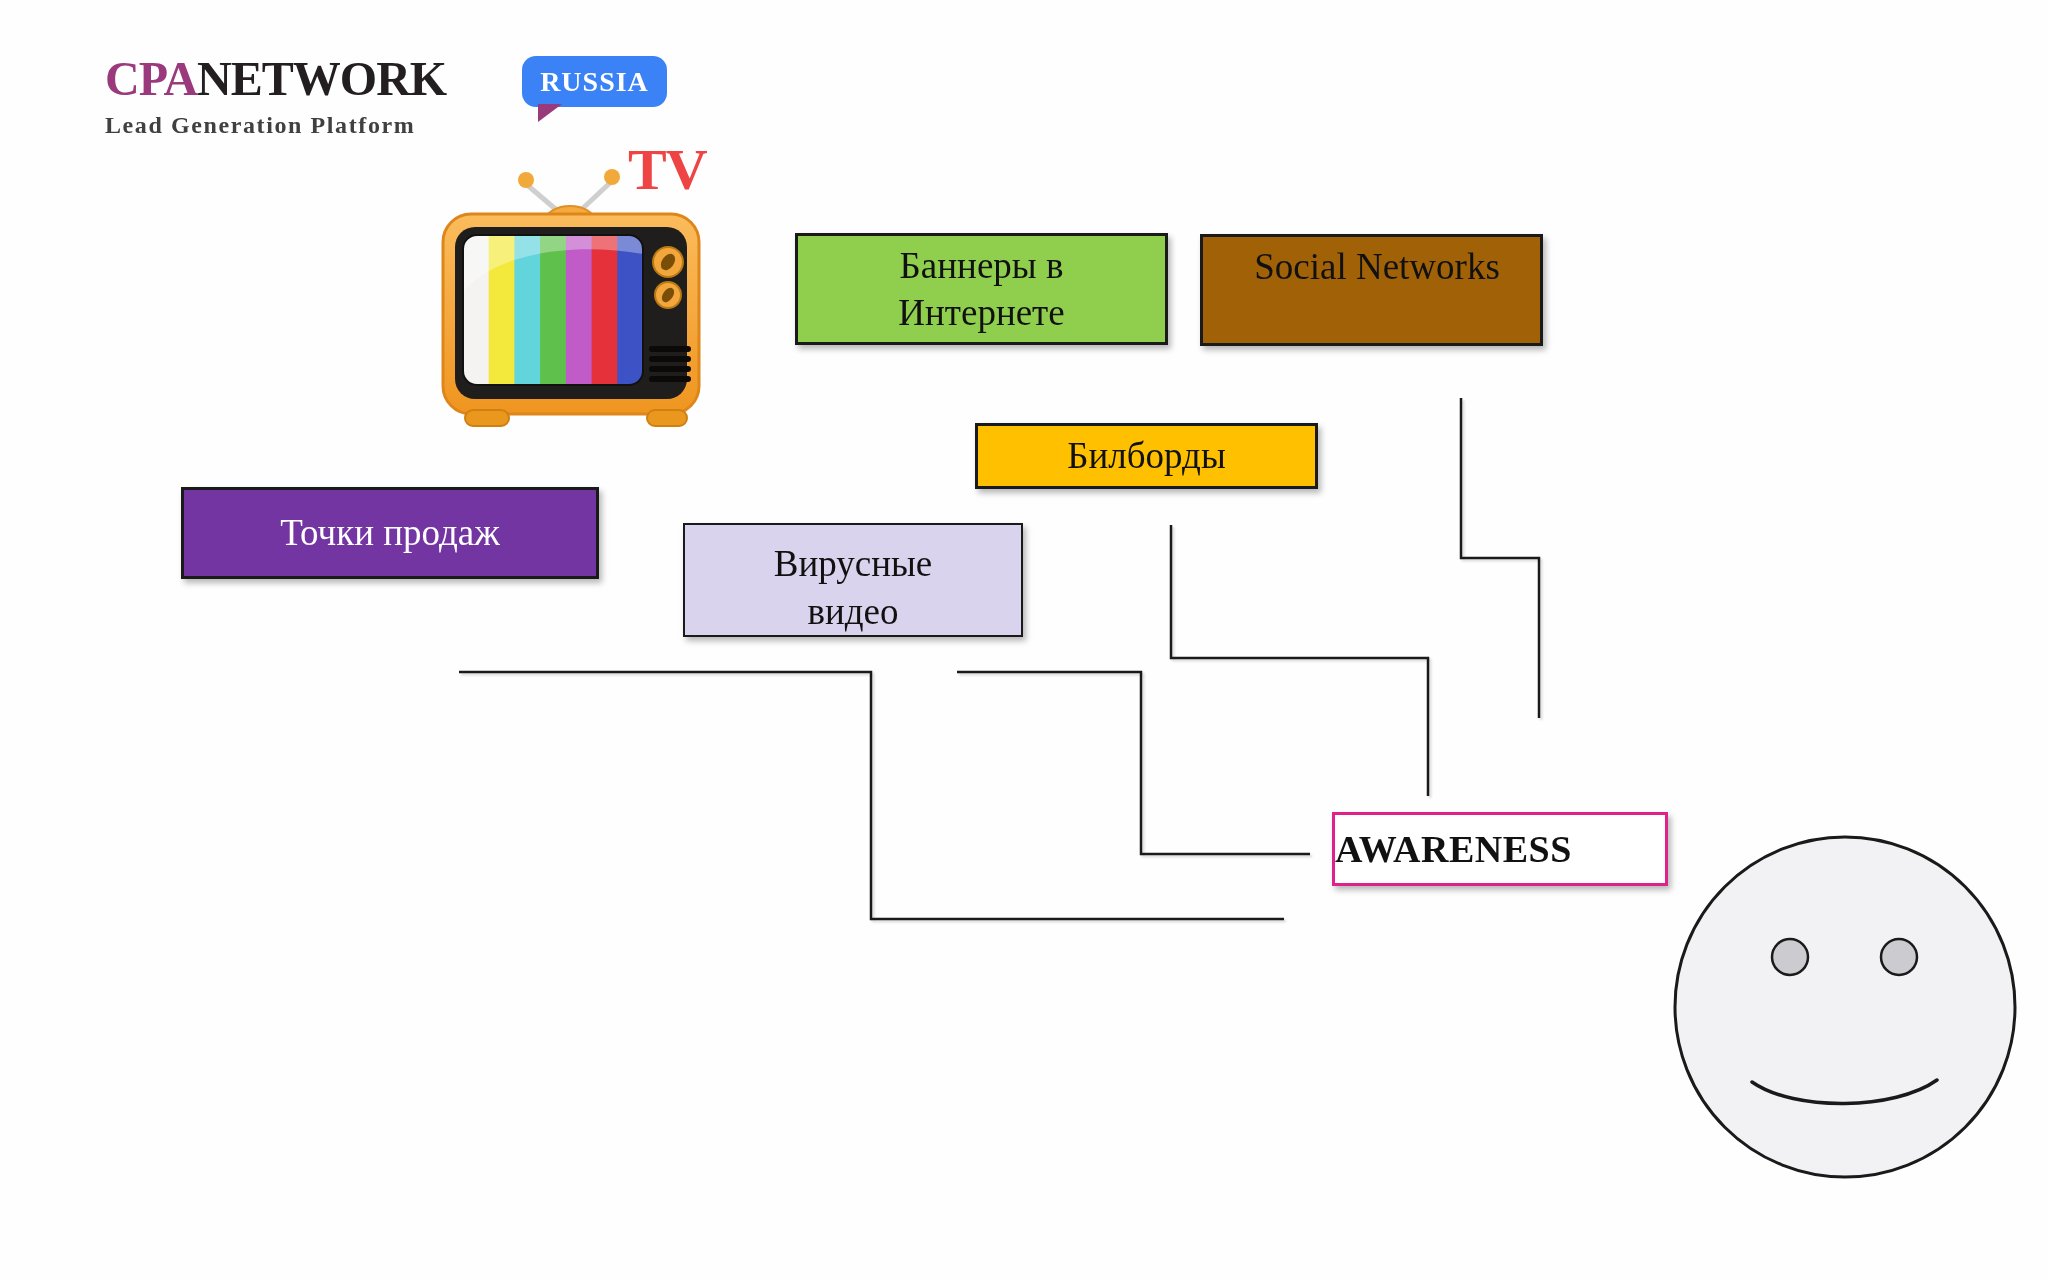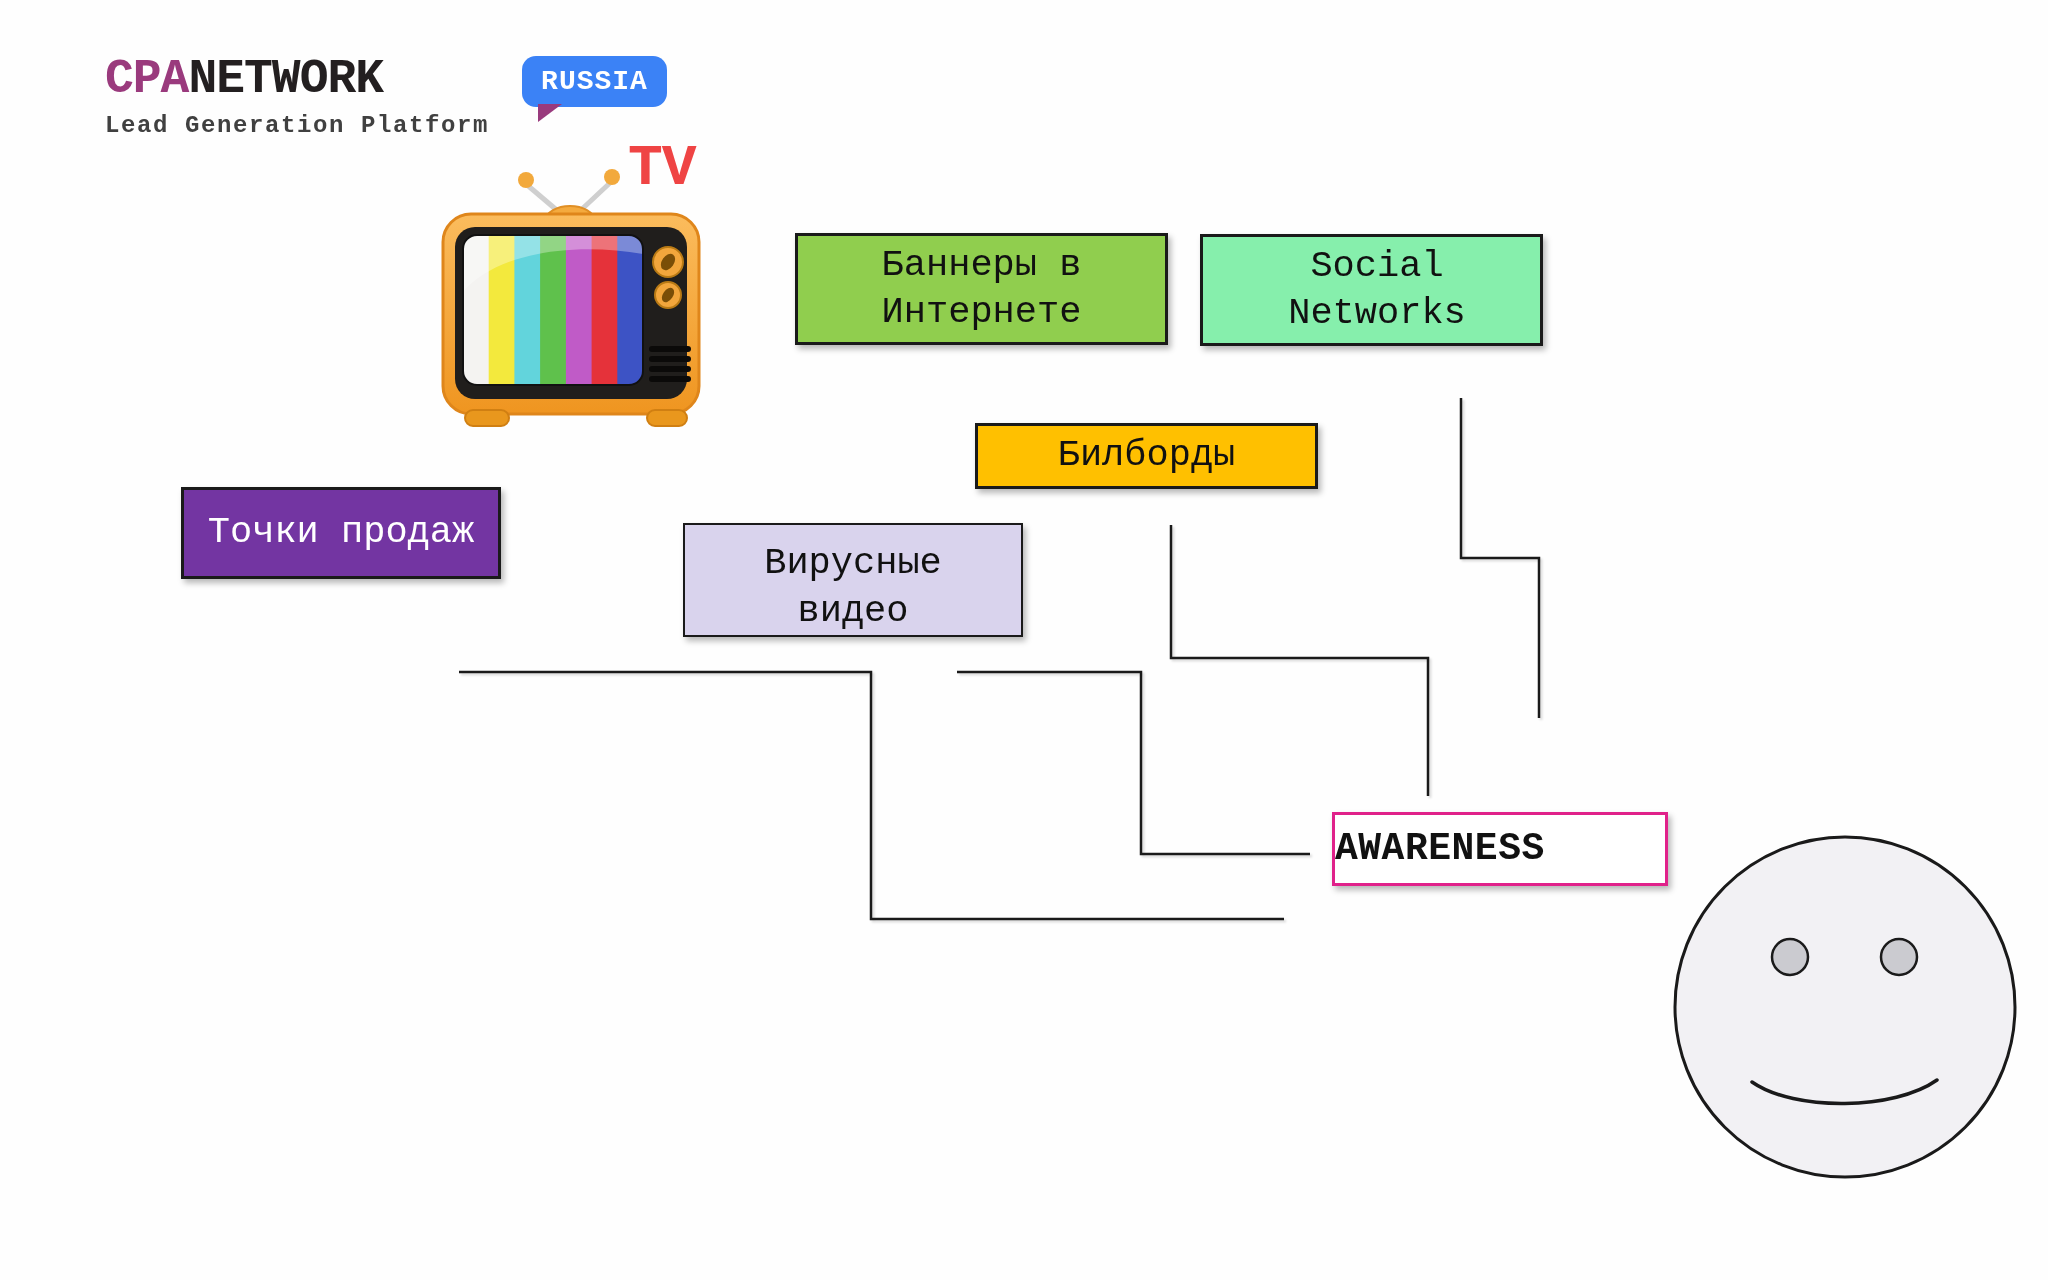--- a/index.html
+++ b/index.html
@@ -1,21 +1,21 @@
 <!DOCTYPE html>
 <html><head>
 <meta charset="utf-8">
 <style>
   html,body{margin:0;padding:0;background:#fff;}
   .slide{
     position:relative;
     width:2048px;height:1280px;
     background:#fefefe;
     overflow:hidden;
-    font-family:Liberation Mono, monospace;
+    font-family:Liberation Serif, serif;
   }
   
   .logo{position:absolute;left:105px;top:55px;}
   .logo-word{font-size:48px;font-weight:800;letter-spacing:-1px;line-height:1;}
   .logo-word .cpa{}
   .logo-word .network{color:#231f20;}
   .logo-tagline{margin-top:9px;font-size:24px;font-weight:700;color:#8a8a8a;letter-spacing:1.6px;}
   .russia-badge{
     position:absolute;left:522px;top:56px;width:145px;height:51px;
     border-radius:14px;display:flex;align-items:center;justify-content:center;
@@ -36,21 +36,21 @@
     position:absolute;box-sizing:border-box;
     border:3px solid #1a1a1a;
     display:flex;align-items:center;justify-content:center;
     font-size:37px;color:#111;text-align:center;line-height:1.28;
     white-space:pre-line;
     box-shadow:3px 4px 6px rgba(0,0,0,0.28);
   }
   .box-banners{left:795px;top:233px;width:373px;height:112px;}
   .box-social{left:1200px;top:234px;width:343px;height:112px;align-items:flex-start;padding-top:6px;}
   .box-billboards{left:975px;top:423px;width:343px;height:66px;text-align:right;}
-  .box-pos{left:181px;top:487px;width:320px;height:92px;color:#fff;text-align:center;}
+  .box-pos{left:181px;top:487px;width:418px;height:92px;color:#fff;text-align:center;}
   .box-viral{left:683px;top:523px;width:340px;height:114px;border-width:2px;align-items:flex-end;}
   .box-awareness{
     left:1332px;top:812px;width:336px;height:74px;
     background:#fff;border-width:3px;
     justify-content:flex-start;
     font-weight:700;font-size:38px;letter-spacing:0.5px;
   }
   
   .connector-svg,.smiley-svg{position:absolute;pointer-events:none;}
   .connector-svg{left:0;top:0;}
@@ -120,21 +120,21 @@
       <path d="M1171 525 V658 H1428 V796"></path>
       <path d="M1461 398 V558 H1539 V718"></path>
     </g>
   </svg>
 
   <div class="node box-banners" style="background-color: rgb(144, 206, 78);">
     <span>Баннеры в
 Интернете</span>
   </div>
 
-  <div class="node box-social" style="background-color: #86efac; padding-left: 11px;">
+  <div class="node box-social" style="background-color: #a16207; padding-left: 11px;">
     <span>Social Networks</span>
   </div>
 
   <div class="node box-billboards" style="background-color: rgb(255, 192, 0);">
     <span>Билборды</span>
   </div>
 
   <div class="node box-pos" style="background-color: rgb(115, 53, 162); color: rgb(255, 255, 255);">
     <span>Точки продаж</span>
   </div>

